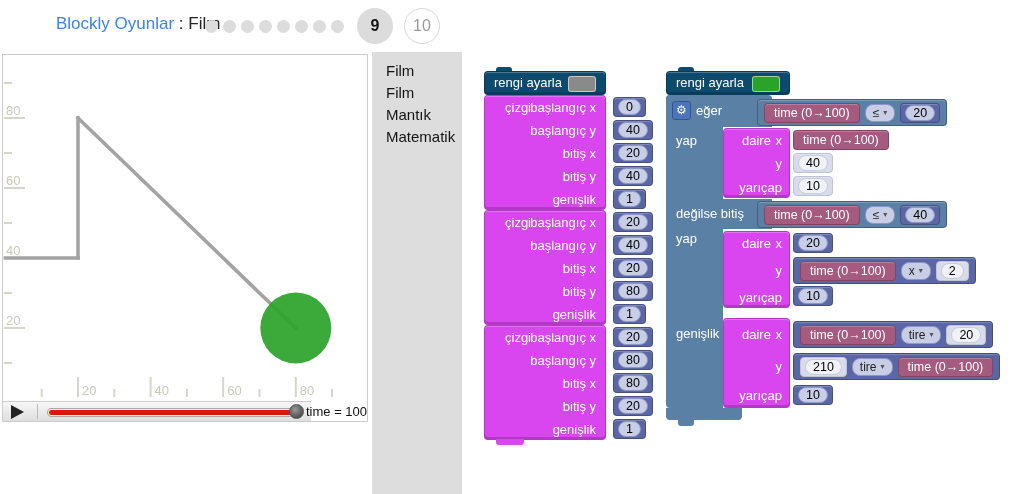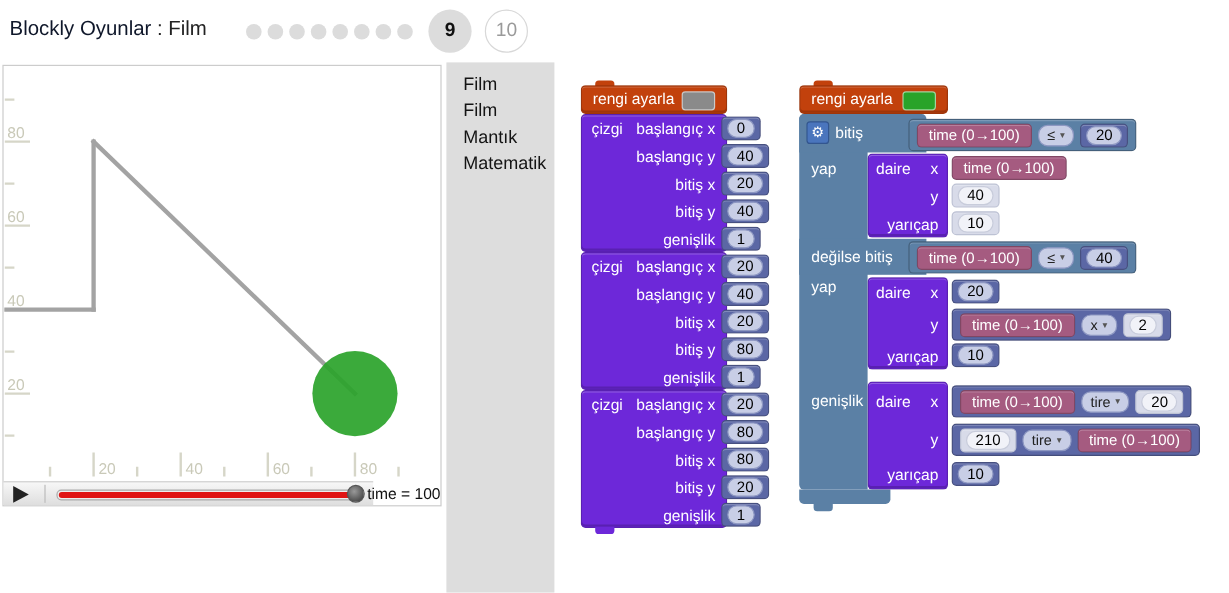--- a/index.html
+++ b/index.html
@@ -2,21 +2,21 @@
 <html><head>
 <meta charset="utf-8">
 <style>
   html,body{margin:0;padding:0;background:#fff;}
   #app{position:relative;width:1024px;height:494px;overflow:hidden;
        font-family:"Liberation Sans",sans-serif;background:#fff;}
 
   
   #header{position:absolute;left:0;top:0;width:1024px;height:52px;background:#fff;}
   #title{position:absolute;left:8px;top:14px;font-size:17px;color:#222;white-space:nowrap;}
-  #title .applink{color:#0f172a;cursor:pointer;}
+  #title .applink{color:#3b82f6;cursor:pointer;margin-left:48px;}
   #levels{position:absolute;left:205px;top:0;height:52px;display:flex;align-items:center;gap:5px;}
   .dot{width:13px;height:13px;border-radius:50%;background:#dcdcdc;display:inline-block;}
   .lvl{width:36px;height:36px;border-radius:50%;display:flex;align-items:center;justify-content:center;
        font-size:16px;box-sizing:border-box;}
   #lvl-cur{background:#dcdcdc;color:#111;font-weight:bold;margin-left:8px;}
   #lvl-next{background:#fff;border:1px solid #d8d8d8;color:#9a9a9a;margin-left:6px;}
 
   
   #stage-box{position:absolute;left:2px;top:54px;width:364px;height:366px;border:1px solid #ccc;background:#fff;}
   #stage{display:block;}
@@ -33,22 +33,22 @@
   #time-label{position:absolute;left:303px;top:2px;font-size:13px;color:#111;white-space:nowrap;}
 
   
   #toolbox{position:absolute;left:372px;top:52px;width:90px;height:442px;background:#ddd;}
   .cat{height:22px;line-height:22px;padding-left:14px;font-size:15px;color:#141414;cursor:pointer;}
 
   
   .blk{position:absolute;border-radius:4px;box-sizing:border-box;color:#fff;font-size:13px;
        box-shadow:inset 0 1px 0 rgba(255,255,255,.25), inset 0 -2px 0 rgba(0,0,0,.18);
        border:1px solid rgba(0,0,0,.18);}
-  .brown{background:#c2410c;}
-  .teal{background:#6d28d9;}
+  .brown{background:#0c4a6e;}
+  .teal{background:#d946ef;padding-left:12px;}
   .ifpart{position:absolute;background:#5b80a5;box-sizing:border-box;}
   .bump{position:absolute;width:16px;height:6px;border-radius:3px 3px 0 0;}
   .tabd{position:absolute;width:16px;height:6px;border-radius:0 0 3px 3px;}
 
   .setc-label{position:absolute;left:9px;top:3px;white-space:nowrap;}
   .swatch{position:absolute;right:9px;top:4px;width:26px;height:14px;border-radius:3px;border:1px solid rgba(255,255,255,.55);}
 
   .lrow{position:relative;height:23px;display:flex;align-items:center;justify-content:flex-end;padding-right:9px;}
   .tname{position:absolute;left:8px;}
   .flabel{white-space:nowrap;}
@@ -269,21 +269,21 @@
     <span class="swatch" style="background:#29a329;"></span>
   </div>
 
   <div class="ifpart" style="left:666px;top:95px;width:57px;height:313px;border-radius:4px 0 0 4px;"></div>
   <div class="ifpart" style="left:666px;top:95px;width:106px;height:32px;border-radius:4px 4px 0 0;"></div>
   <div class="ifpart" style="left:666px;top:199px;width:106px;height:30px;"></div>
   <div class="ifpart" style="left:666px;top:408px;width:76px;height:12px;border-radius:0 0 4px 4px;"></div>
   <div class="tabd" style="left:678px;top:420px;background:#5b80a5;"></div>
 
   <div id="gear">⚙</div>
-  <span class="wlabel" style="left:696px;top:103px;">bitiş</span>
+  <span class="wlabel" style="left:696px;top:103px;">eğer</span>
   <span class="wlabel" style="left:676px;top:133px;">yap</span>
   <span class="wlabel" style="left:676px;top:206px;">değilse bitiş</span>
   <span class="wlabel" style="left:676px;top:231px;">yap</span>
   <span class="wlabel" style="left:676px;top:326px;">genişlik</span>
 
   <div class="expr logic" style="left:757px;top:99px;">
     <span class="pink">time (0→100)</span>
     <span class="dd">
         <span>≤</span>
         <span class="caret">▾</span>

